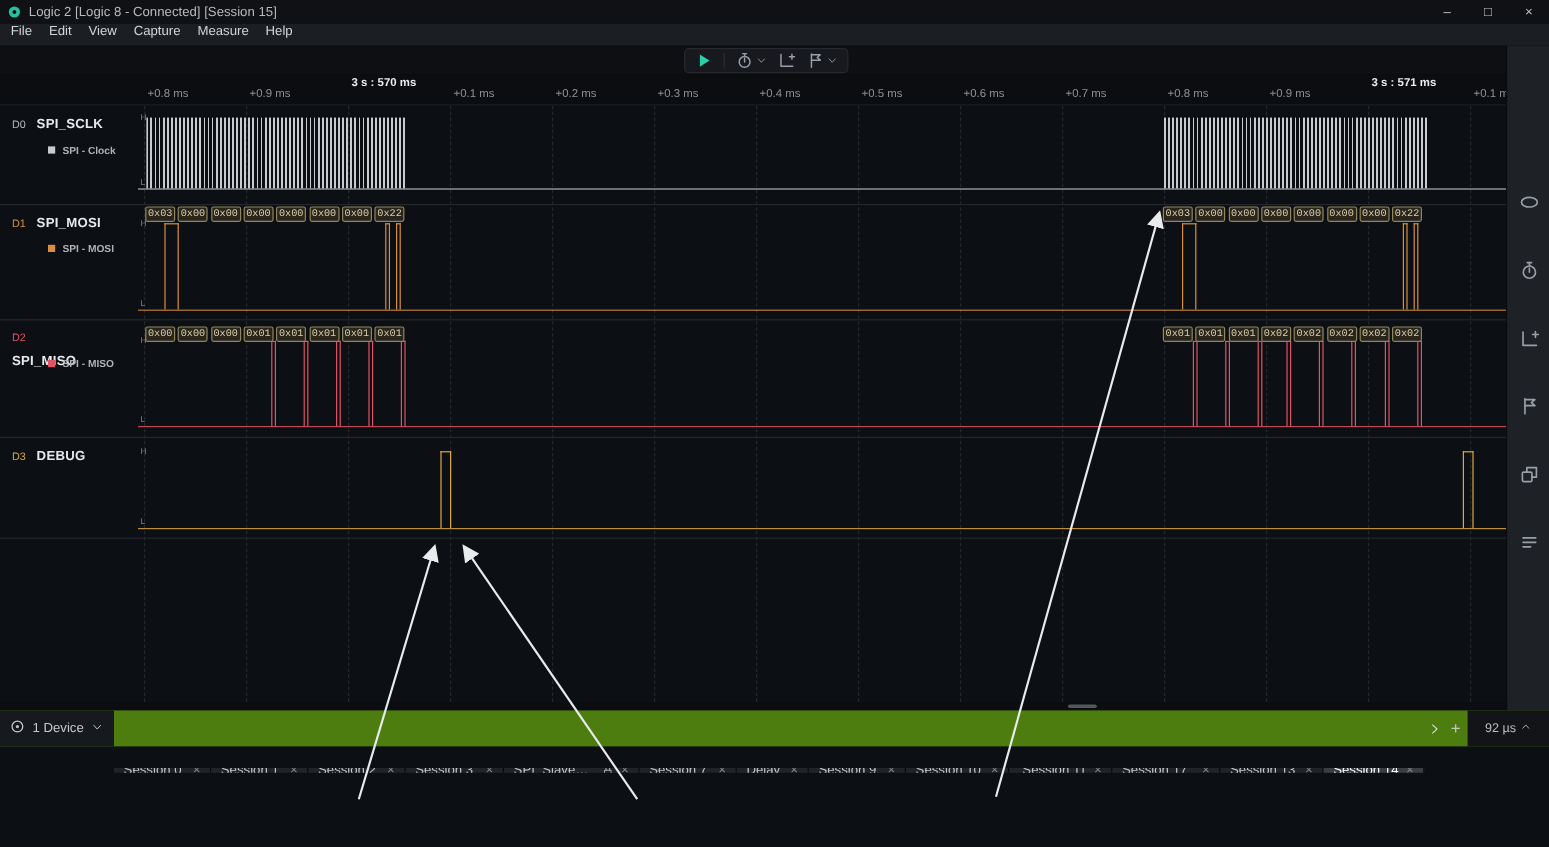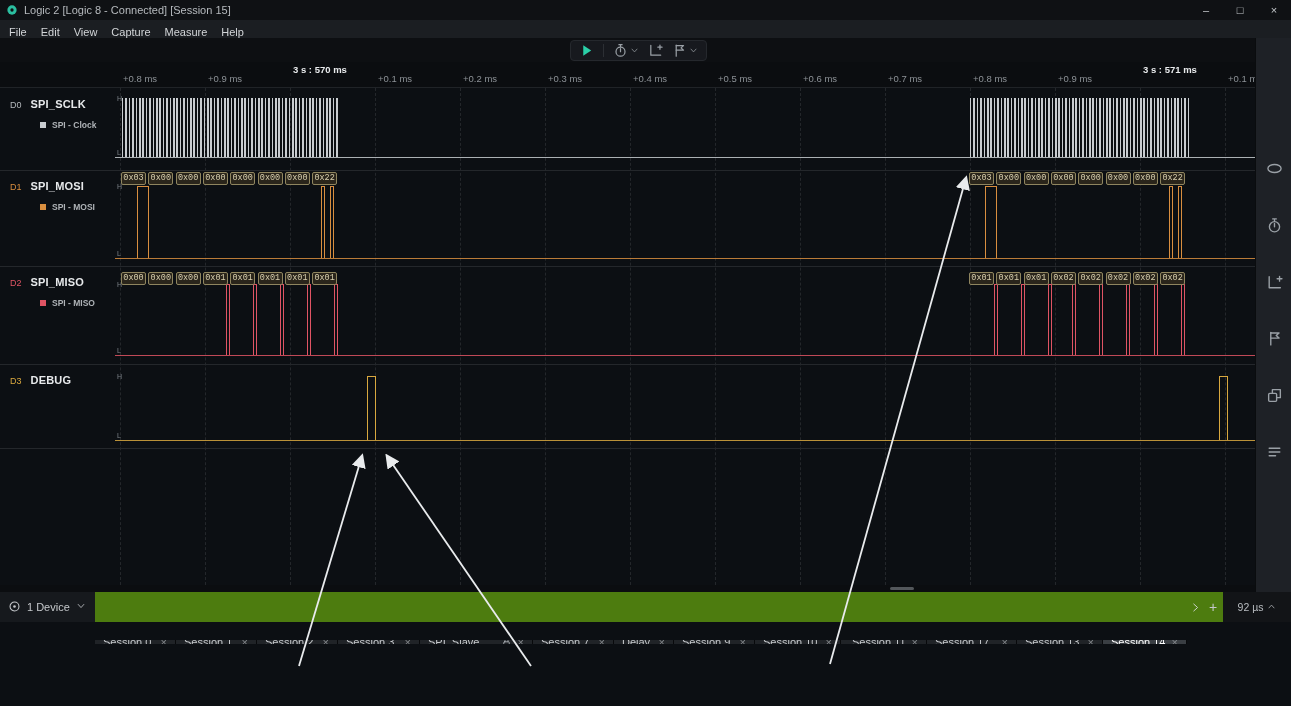--- a/index.html
+++ b/index.html
@@ -11,21 +11,21 @@
   #titlebar { position:absolute; top:0; left:0; width:100%; height:20px; background:#0f1114;
               display:flex; align-items:center; font-size:11px; color:#b6babe; }
   #app-logo-slot { display:inline-flex; margin:0 6px; }
   #title-text { white-space:nowrap; }
   #win-controls { margin-left:auto; display:flex; height:100%; }
   .win-btn { width:34px; display:flex; align-items:center; justify-content:center;
              font-size:11px; color:#c4c8cc; cursor:default; }
 
   
   #menubar { position:absolute; top:20px; left:0; width:100%; height:18px; background:#1b1e22;
-             display:flex; align-items:flex-end; font-size:11px; color:#d2d5d8; padding-left:2px; }
+             display:flex; align-items:flex-start; font-size:11px; color:#d2d5d8; padding-left:2px; }
   .menu-item { padding:0 7px; }
 
   
   #toolbar { position:absolute; top:38px; left:0; width:100%; height:24px; background:#0d0f12; }
   #tool-group { position:absolute; left:570px; top:2px; height:21px; background:#17191e;
                 border:1px solid #25282d; border-radius:4px; display:flex; align-items:center;
                 padding:0 8px; gap:9px; }
   .tool-btn { display:inline-flex; align-items:center; gap:2px; color:#9aa0a6; }
   .tool-divider { width:1px; height:13px; background:#2c2f34; }
   .icon { display:inline-flex; align-items:center; justify-content:center; }
@@ -223,21 +223,21 @@
       <span class="hl" style="top: 95px;">H</span>
       <span class="hl" style="top: 162px;">L</span>
       <div class="wave-base" style="top: 170px; background: rgb(217, 142, 63);"></div>
       <div class="wave-pulse" style="left: 137px; width: 12px; top: 98px; height: 72px; border-color: rgb(217, 142, 63);"></div>
       <div class="wave-pulse" style="left: 321px; width: 4px; top: 98px; height: 72px; border-color: rgb(217, 142, 63);"></div>
       <div class="wave-pulse" style="left: 330px; width: 4px; top: 98px; height: 72px; border-color: rgb(217, 142, 63);"></div>
       <div class="wave-pulse" style="left: 985px; width: 12px; top: 98px; height: 72px; border-color: rgb(217, 142, 63);"></div>
       <div class="wave-pulse" style="left: 1169px; width: 4px; top: 98px; height: 72px; border-color: rgb(217, 142, 63);"></div>
       <div class="wave-pulse" style="left: 1178px; width: 4px; top: 98px; height: 72px; border-color: rgb(217, 142, 63);"></div>
       <div class="row-sep" style="top: 276px;"></div>
-      <div class="ch-label" style="top: 188px;">
+      <div class="ch-label" style="top: 188px; flex-direction: column;">
         <span class="ch-id" style="color: rgb(224, 84, 100);">D2</span>
         <span class="ch-name">SPI_MISO</span>
       </div>
       <div class="ch-analyzer" style="top: 210px;">
         <span class="an-sq" style="background: rgb(224, 84, 100);"></span>
         <span class="an-txt">SPI - MISO</span>
       </div>
       <span class="hl" style="top: 193px;">H</span>
       <span class="hl" style="top: 259px;">L</span>
       <div class="wave-base" style="top: 267px; background: rgb(224, 84, 100);"></div>

